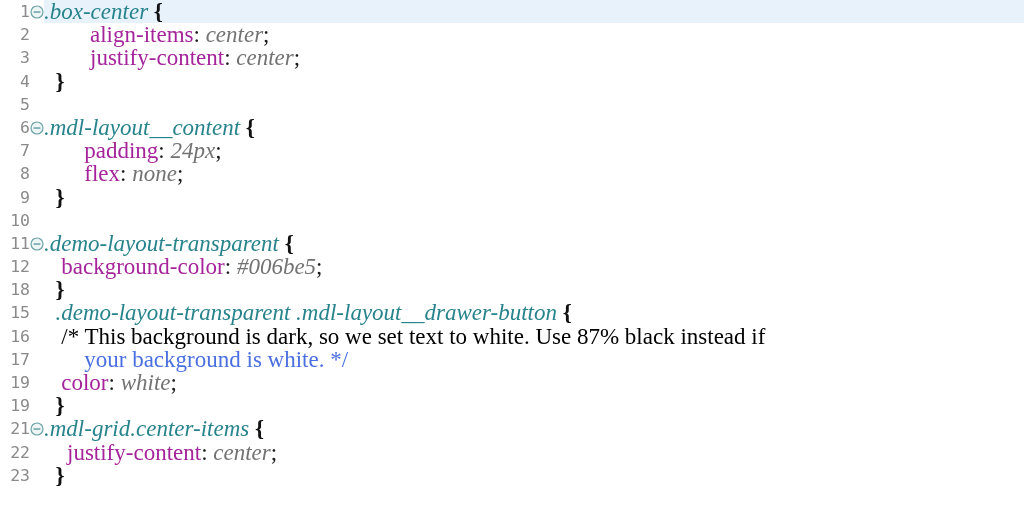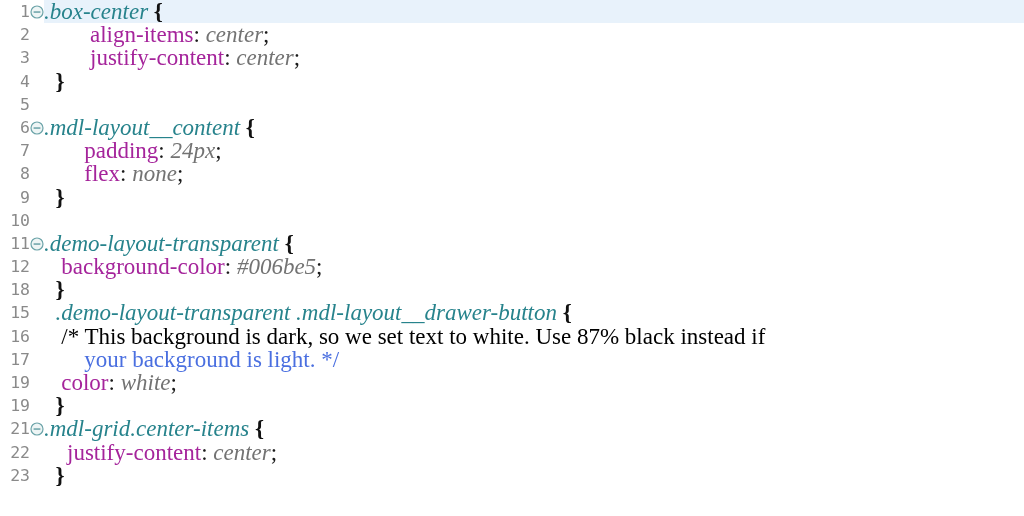--- a/index.html
+++ b/index.html
@@ -108,21 +108,21 @@
       <div class="code-line"><div class="gutter">9</div><div class="fold"></div><div class="code-text"><span class="t-brace">  }</span></div></div>
       <div class="code-line"><div class="gutter">10</div><div class="fold"></div><div class="code-text">&nbsp;</div></div>
       <div class="code-line"><div class="gutter">11</div><div class="fold"><svg width="14" height="14" viewBox="0 0 14 14" aria-hidden="true">
             <circle cx="7" cy="7" r="6" fill="#eef5f5" stroke="#6ba3a8" stroke-width="1.2"></circle>
             <rect x="3.6" y="6.3" width="6.8" height="1.5" fill="#6ba3a8"></rect>
           </svg></div><div class="code-text"><span class="t-selector">.demo-layout-transparent </span><span class="t-brace">{</span></div></div>
       <div class="code-line"><div class="gutter">12</div><div class="fold"></div><div class="code-text"><span class="t-prop">   background-color</span><span class="t-punct">: </span><span class="t-value">#006be5</span><span class="t-punct">;</span></div></div>
       <div class="code-line"><div class="gutter">18</div><div class="fold"></div><div class="code-text"><span class="t-brace">  }</span></div></div>
       <div class="code-line"><div class="gutter">15</div><div class="fold"></div><div class="code-text"><span class="t-selector">  .demo-layout-transparent .mdl-layout__drawer-button </span><span class="t-brace">{</span></div></div>
       <div class="code-line"><div class="gutter">16</div><div class="fold"></div><div class="code-text"><span class="t-comment-plain">   /* This background is dark, so we set text to white. Use 87% black instead if</span></div></div>
-      <div class="code-line"><div class="gutter">17</div><div class="fold"></div><div class="code-text"><span class="t-comment">       your background is light. */</span></div></div>
+      <div class="code-line"><div class="gutter">17</div><div class="fold"></div><div class="code-text"><span class="t-comment">       your background is white. */</span></div></div>
       <div class="code-line"><div class="gutter">19</div><div class="fold"></div><div class="code-text"><span class="t-prop">   color</span><span class="t-punct">: </span><span class="t-value">white</span><span class="t-punct">;</span></div></div>
       <div class="code-line"><div class="gutter">19</div><div class="fold"></div><div class="code-text"><span class="t-brace">  }</span></div></div>
       <div class="code-line"><div class="gutter">21</div><div class="fold"><svg width="14" height="14" viewBox="0 0 14 14" aria-hidden="true">
             <circle cx="7" cy="7" r="6" fill="#eef5f5" stroke="#6ba3a8" stroke-width="1.2"></circle>
             <rect x="3.6" y="6.3" width="6.8" height="1.5" fill="#6ba3a8"></rect>
           </svg></div><div class="code-text"><span class="t-selector">.mdl-grid.center-items </span><span class="t-brace">{</span></div></div>
       <div class="code-line"><div class="gutter">22</div><div class="fold"></div><div class="code-text"><span class="t-prop">    justify-content</span><span class="t-punct">: </span><span class="t-value">center</span><span class="t-punct">;</span></div></div>
       <div class="code-line"><div class="gutter">23</div><div class="fold"></div><div class="code-text"><span class="t-brace">  }</span></div></div>
     </div>
 </div>

